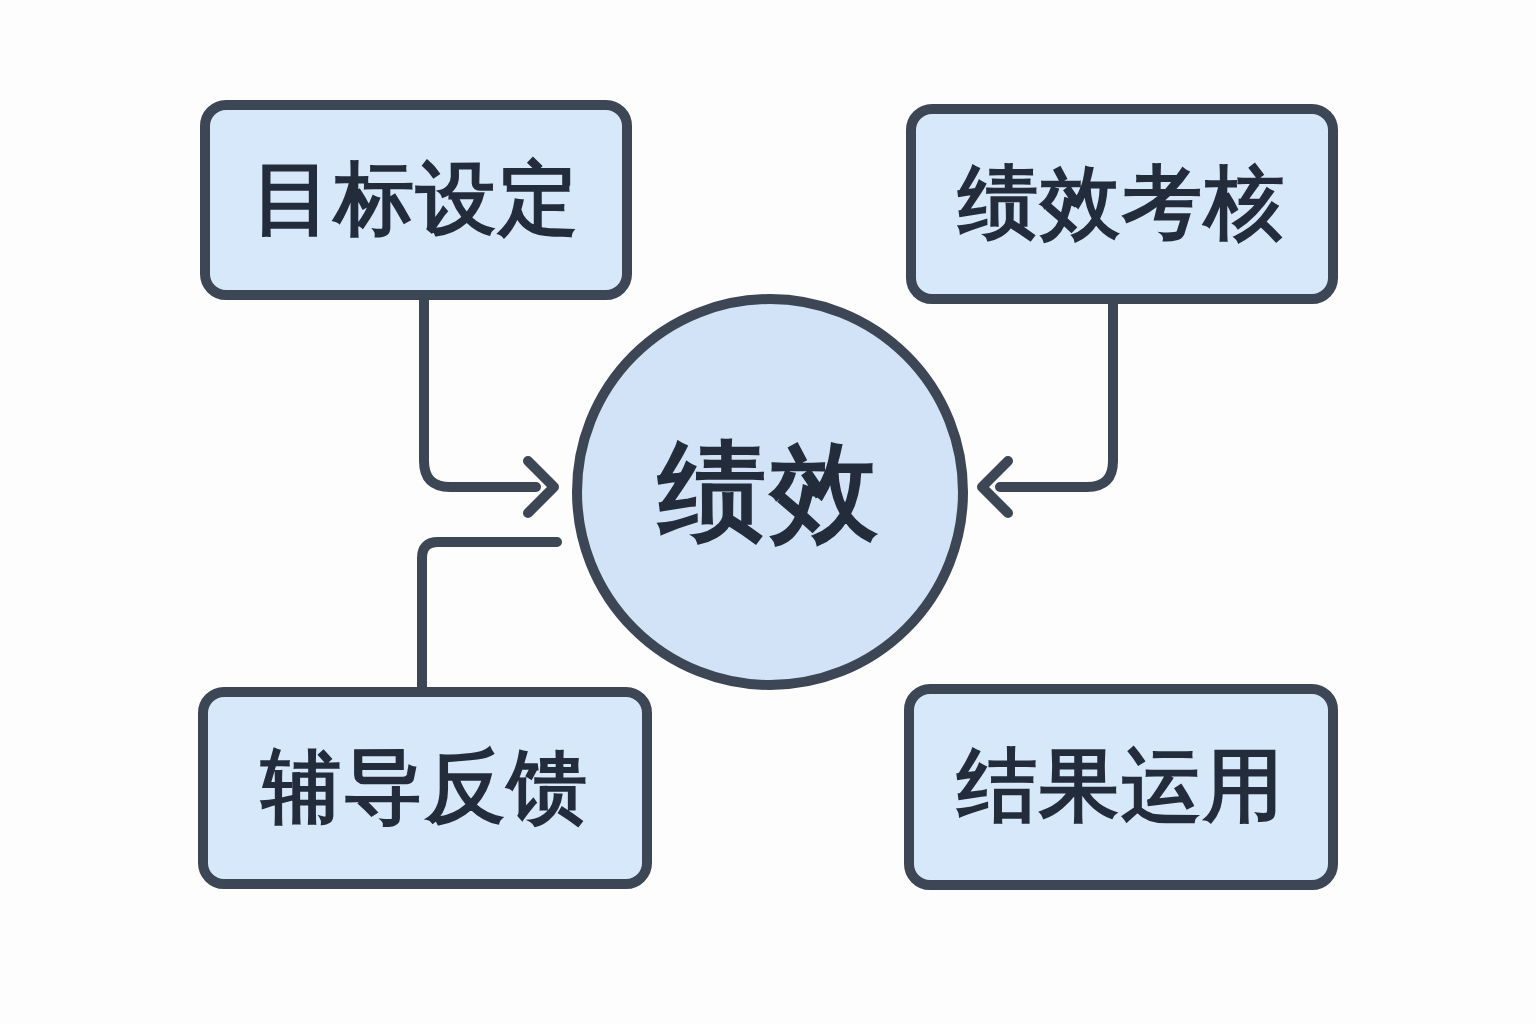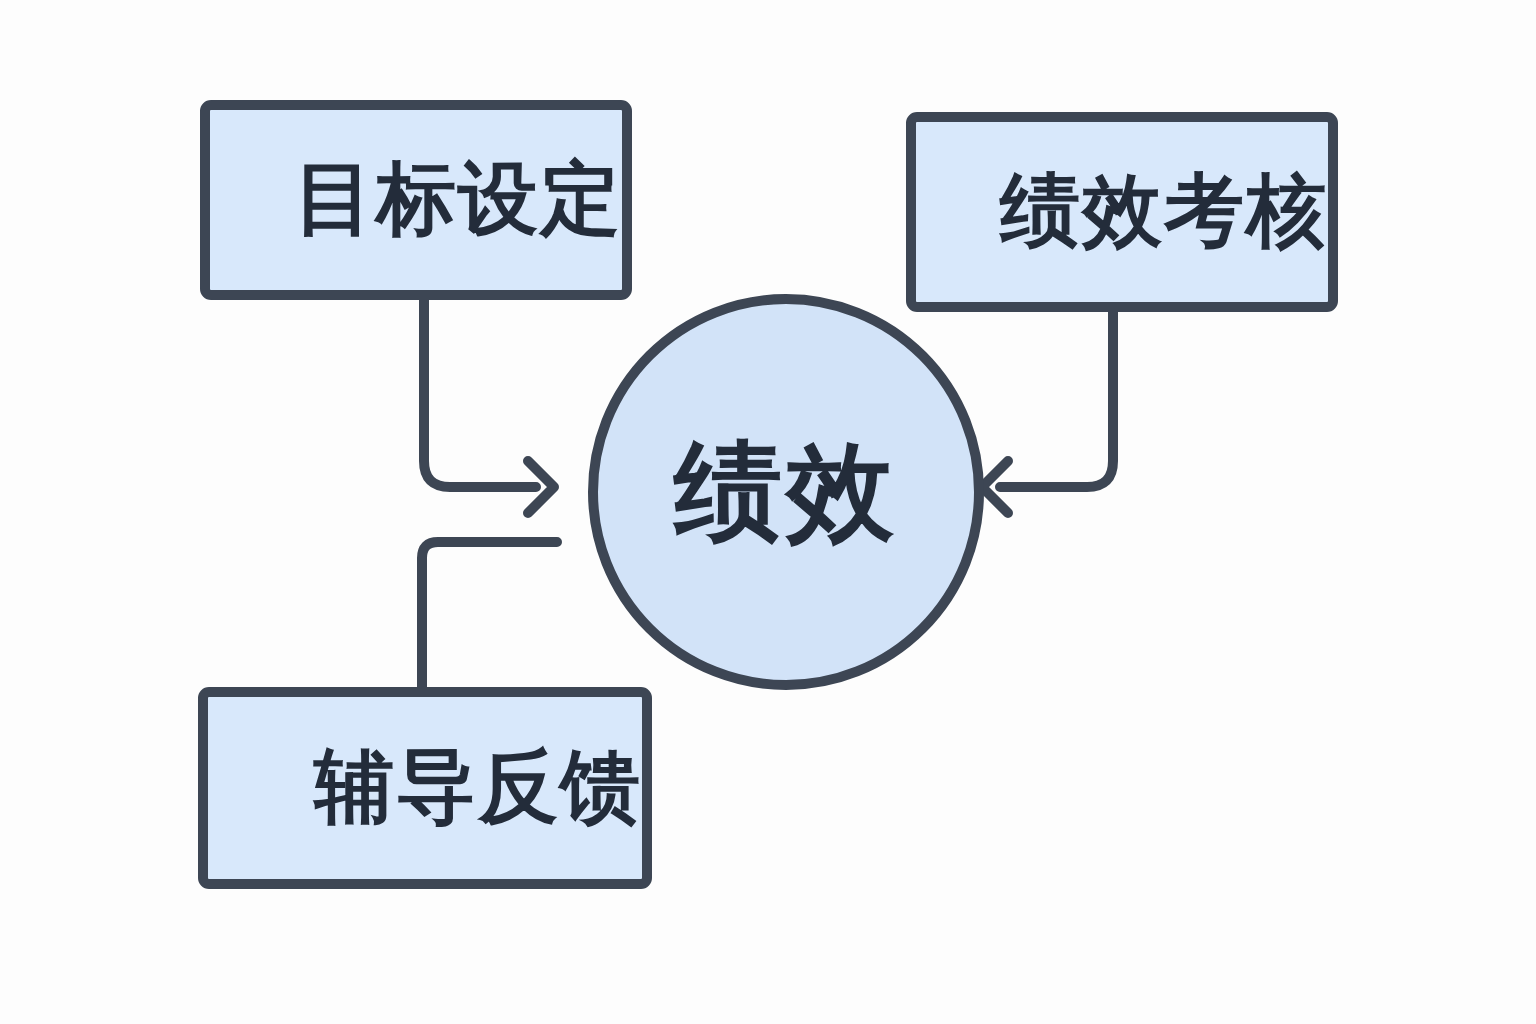--- a/index.html
+++ b/index.html
@@ -23,39 +23,39 @@
   .connector-layer {
     position: absolute;
     inset: 0;
     width: 1536px;
     height: 1024px;
   }
   .node {
     position: absolute;
     background: var(--node-fill);
     border: 10px solid var(--stroke);
-    border-radius: 11px;
+    border-radius: 26px;
     display: flex;
     align-items: center;
-    justify-content: flex-end;
+    justify-content: center;
   }
   .node-label {
     font-size: 80px;
     font-weight: 700;
     color: var(--text);
     letter-spacing: 2px;
     white-space: nowrap;
   }
   #node-goal-setting        { left: 200px; top: 100px;  width: 432px; height: 200px; }
-  #node-performance-review  { left: 906px; top: 112px;  width: 432px; height: 200px; }
+  #node-performance-review  { left: 906px; top: 104px;  width: 432px; height: 200px; }
   #node-coaching-feedback   { left: 198px; top: 687px;  width: 454px; height: 202px; }
   #node-results-application { left: 904px; top: 684px;  width: 434px; height: 206px; }
   .center-circle {
     position: absolute;
-    left: 588px; top: 294px;
+    left: 572px; top: 294px;
     width: 396px; height: 396px;
     background: var(--circle-fill);
     border: 10px solid var(--stroke);
     border-radius: 50%;
     display: flex;
     flex-direction: column;
     align-items: center;
     justify-content: center;
   }
   .circle-line {
@@ -85,18 +85,21 @@
   </div>
 
   <div class="node" id="node-performance-review">
     <span class="node-label">绩效考核</span>
   </div>
 
   <div class="node" id="node-coaching-feedback">
     <span class="node-label">辅导反馈</span>
   </div>
 
+  <div class="node" id="node-results-application">
+    <span class="node-label">结果运用</span>
+  </div>
 
   <div class="center-circle">
     <span class="circle-line">绩效</span>
   </div>
 
 </div>
 
 </body></html>

